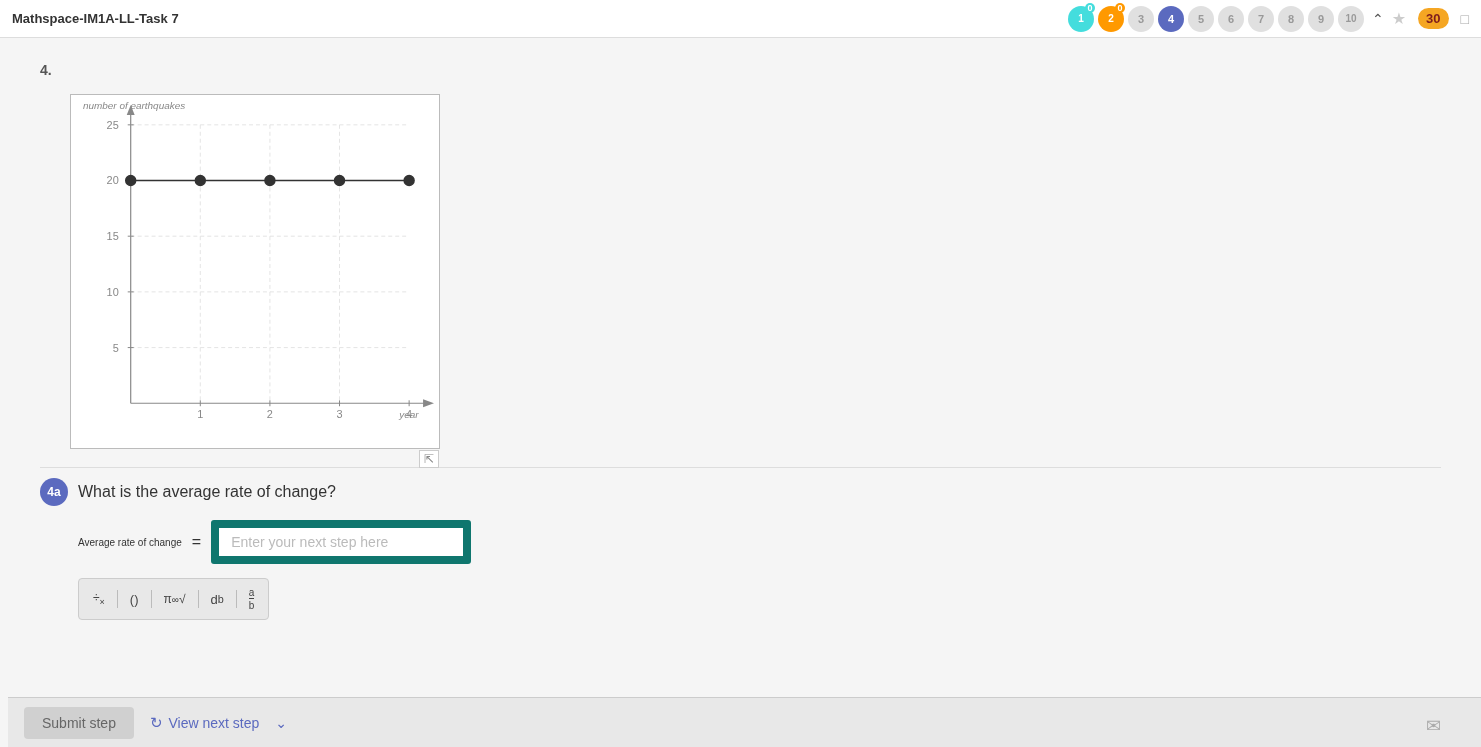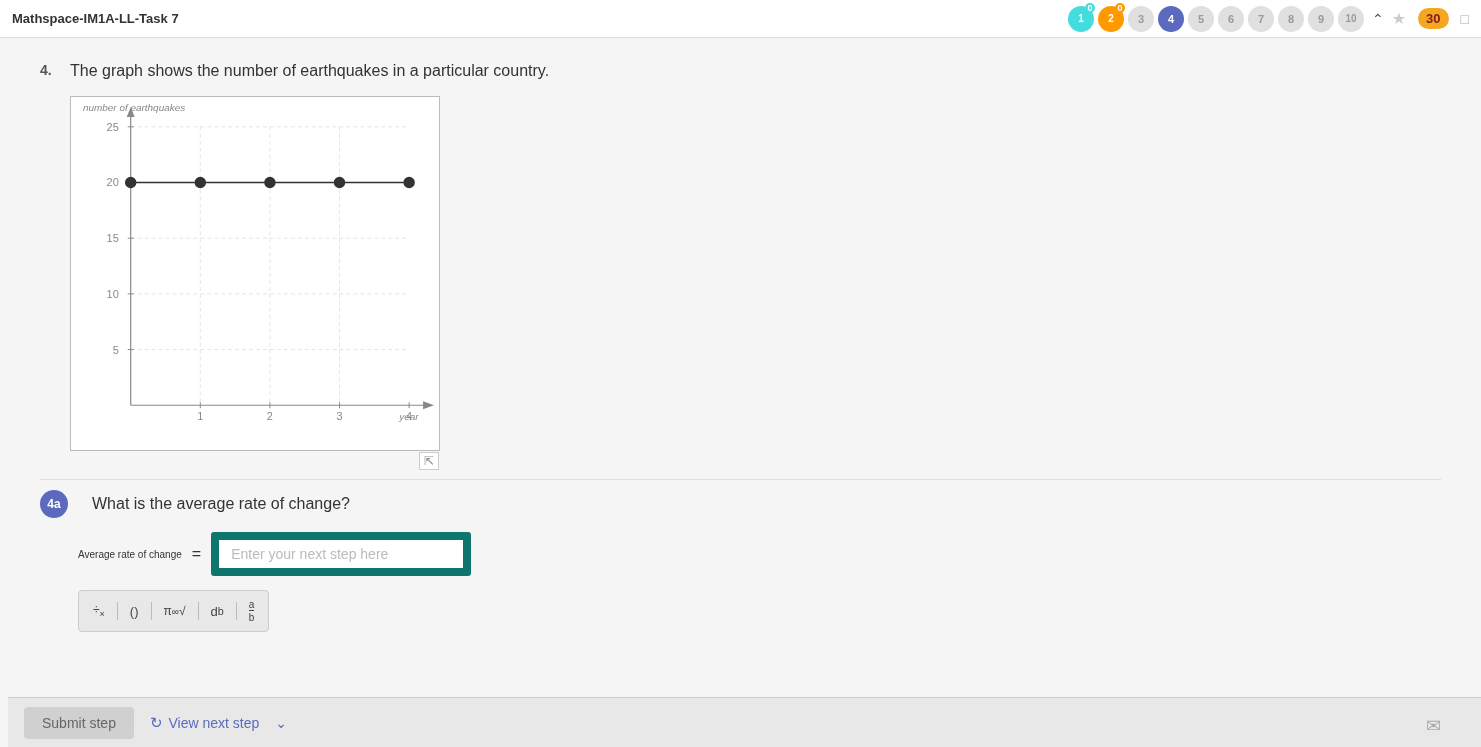--- a/index.html
+++ b/index.html
@@ -98,21 +98,21 @@
       min-width: 18px;
     }
     .question-text {
       font-size: 16px;
       color: #333;
     }
 
     
     .graph-container {
       margin-left: 30px;
-      margin-bottom: 28px;
+      margin-bottom: 18px;
       background: #fff;
       border: 1.5px solid #bbb;
       width: 370px;
       height: 355px;
       position: relative;
       display: flex;
       align-items: flex-end;
     }
 
     .graph-inner {
@@ -146,21 +146,21 @@
     .sub-question-container {
       margin-top: 8px;
       padding: 10px 0 10px 0;
       border-top: 1px solid #ddd;
       background: #f5f5f5;
     }
 
     .sub-question-header {
       display: flex;
       align-items: center;
-      gap: 24px;
+      gap: 10px;
       margin-bottom: 14px;
     }
     .sub-badge {
       background: #5b6abf;
       color: #fff;
       border-radius: 50%;
       width: 28px;
       height: 28px;
       display: flex;
       align-items: center;
@@ -319,21 +319,20 @@
     <span class="star-icon">★</span>
     <span class="score-badge">30</span>
     <span class="window-icon">□</span>
   </div>
 </div>
 
 <div class="main-content">
 
   <div class="question-header">
     <span class="question-number">4.</span>
-    <span class="question-text">The graph shows the number of earthquakes in a particular country.</span>
   </div>
 
   <div class="graph-container">
     <div class="graph-inner">
       <svg class="graph-svg" viewBox="0 0 370 355">
 
         <text x="12" y="14" font-size="10" fill="#888" font-style="italic">number of earthquakes</text>
 
         <line x1="60" y1="18" x2="60" y2="310" stroke="#888" stroke-width="1.2"></line>
         <polygon points="60,10 56,20 64,20" fill="#888"></polygon>

